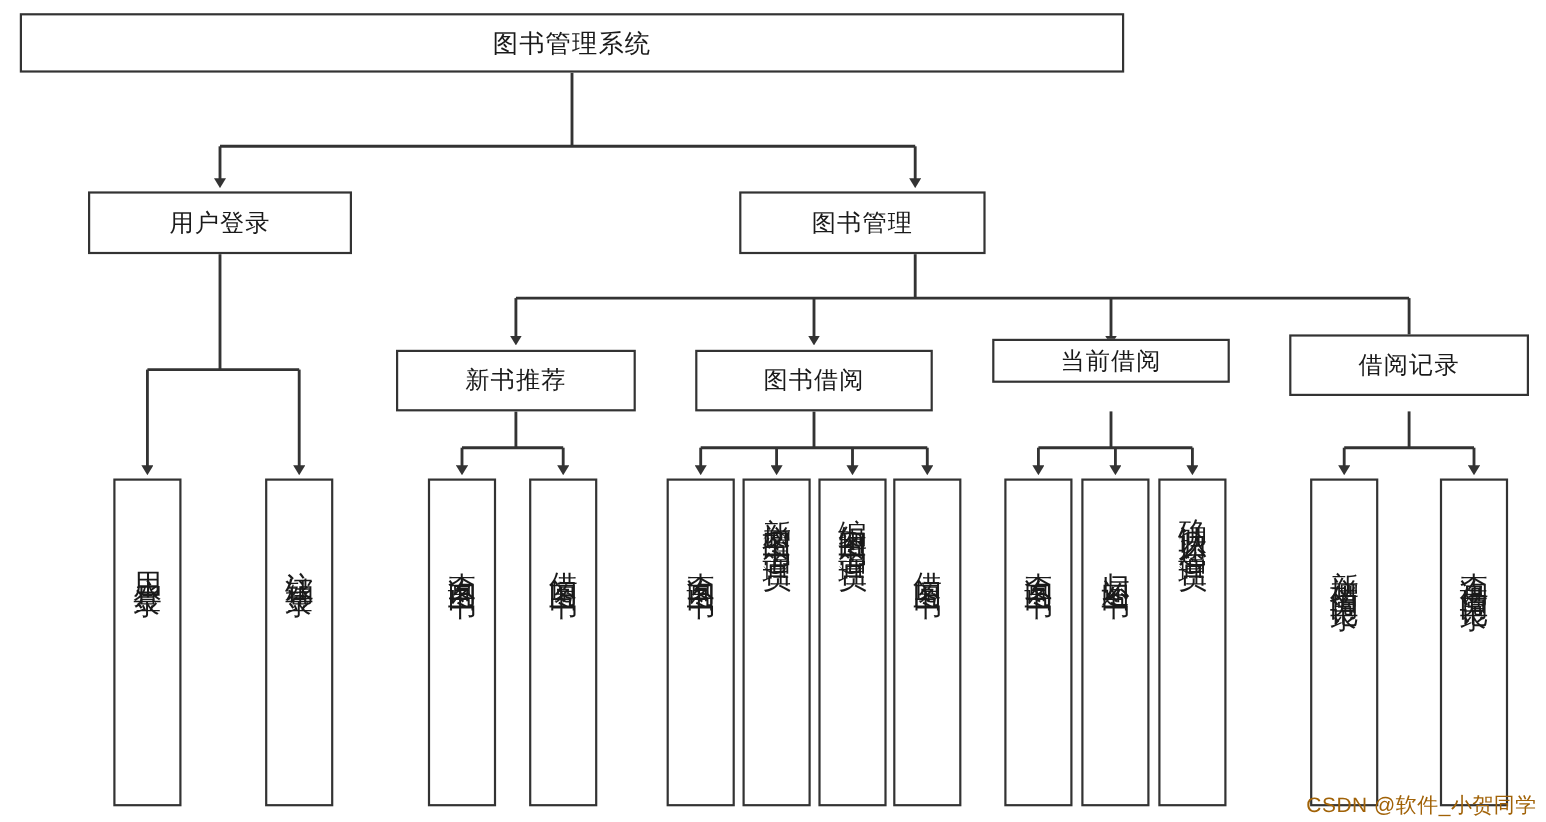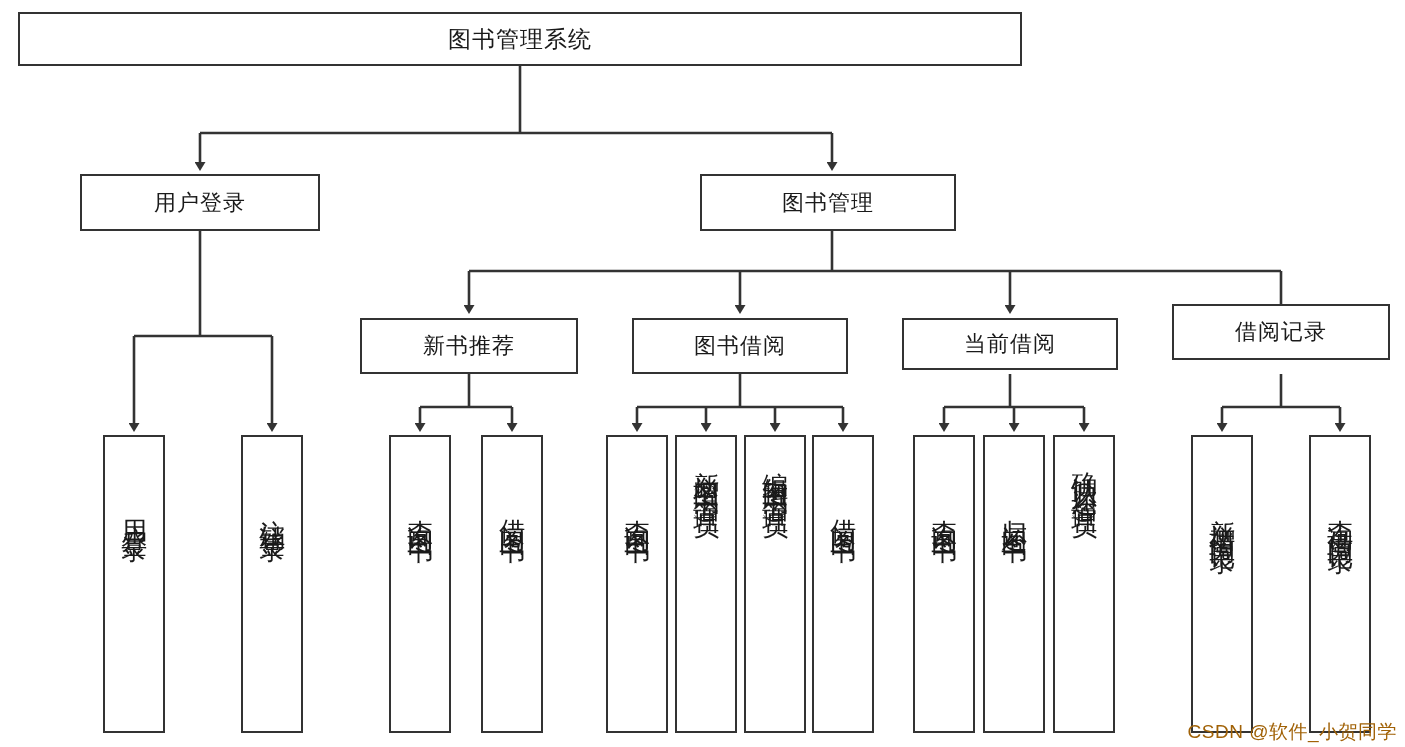--- a/index.html
+++ b/index.html
@@ -123,33 +123,33 @@
   </svg>
 
   <div class="node h-node root" style="left:18px;top:12px;width:1004px;height:54px;">
     <span class="lbl">图书管理系统</span>
   </div>
 
   <div class="node h-node" style="left:80px;top:174px;width:240px;height:57px;">
     <span class="lbl">用户登录</span>
   </div>
 
-  <div class="node h-node" style="left:700px;top:174px;width:256px;height:57px;font-family:Liberation Serif, serif;">
+  <div class="node h-node" style="left:672px;top:174px;width:224px;height:57px;font-family:Liberation Serif, serif;">
     <span class="lbl">图书管理</span>
   </div>
 
   <div class="node h-node" style="left:360px;top:318px;width:218px;height:56px;">
     <span class="lbl">新书推荐</span>
   </div>
 
   <div class="node h-node" style="left:632px;top:318px;width:216px;height:56px;">
     <span class="lbl">图书借阅</span>
   </div>
 
-  <div class="node h-node" style="left:902px;top:318px;width:216px;height:52px;">
+  <div class="node h-node" style="left:902px;top:308px;width:216px;height:40px;">
     <span class="lbl">当前借阅</span>
   </div>
 
   <div class="node h-node" style="left:1172px;top:304px;width:218px;height:56px;">
     <span class="lbl">借阅记录</span>
   </div>
 
   <div class="node v-node pad-mid" style="left:103px;top:435px;width:62px;height:298px;">
     <span class="lbl">用户登录</span>
   </div>

